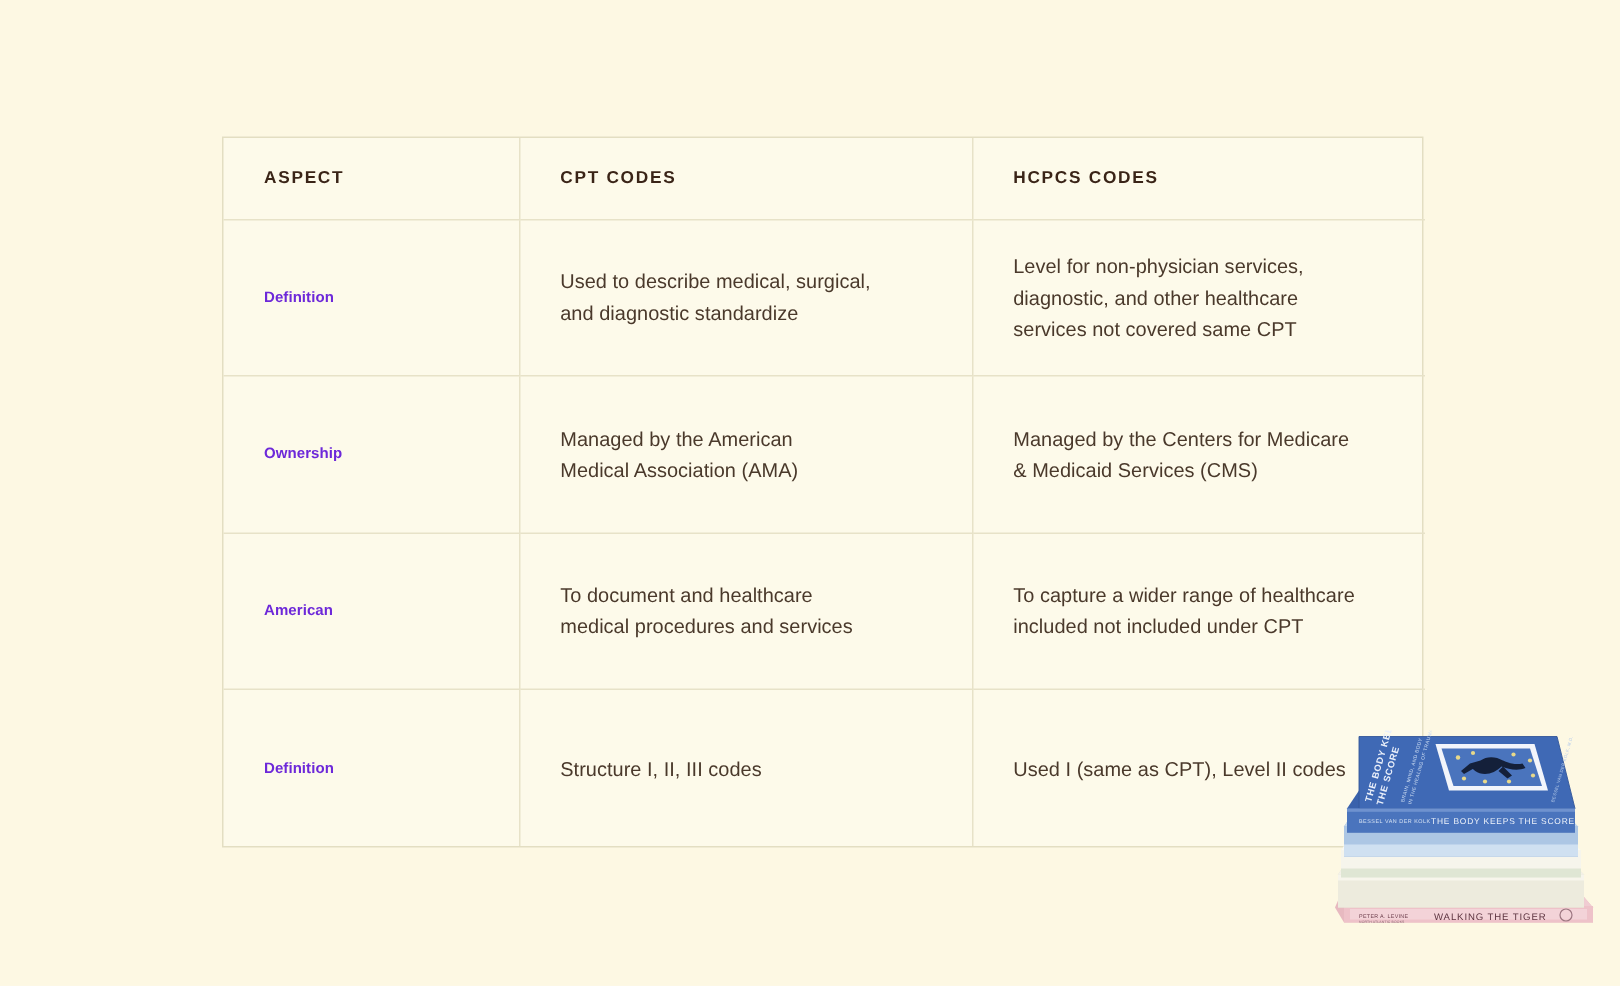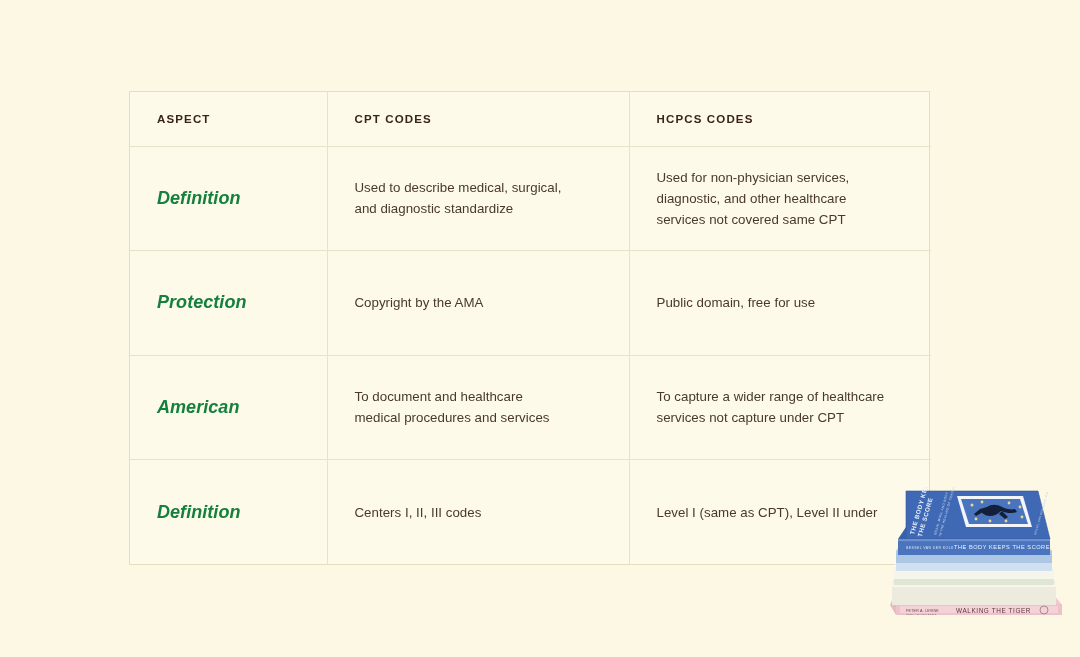--- a/index.html
+++ b/index.html
@@ -20,21 +20,21 @@
     left: 0;
     top: 0;
     width: 1080px;
     height: 657px;
     background: #fdf8e3;
   }
 
   
   #comparison-table {
     position: absolute;
-    left: 129px;
+    left: 148px;
     top: 91px;
     width: 801px;
     height: 474px;
     border: 1px solid #e3dec2;
     border-collapse: collapse;
     background: #fdfaea;
     box-sizing: border-box;
   }
   #comparison-table table {
     width: 100%;
@@ -69,25 +69,24 @@
     font-weight: bold;
     letter-spacing: 1.15px;
     color: #3a2417;
     text-transform: uppercase;
     padding-top: 2px;
   }
 
   tbody tr { height: 84px; }
 
   td.aspect-cell {
-    font-size: 18px;
+    font-size: 10px;
     font-weight: bold;
-    color: #15803d;
+    color: #6d28d9;
     letter-spacing: 0.05px;
-    font-style: italic;
   }
   td.value-cell {
     font-size: 13.3px;
     font-weight: normal;
     color: #4a392b;
     line-height: 21px;
     letter-spacing: 0.02px;
   }
   td.value-cell .line { display: block; white-space: nowrap; }
 
@@ -122,56 +121,58 @@
       </thead>
       <tbody>
 
         <tr>
           <td class="aspect-cell">Definition</td>
           <td class="value-cell">
             <span class="line">Used to describe medical, surgical,</span>
             <span class="line">and diagnostic standardize</span>
           </td>
           <td class="value-cell">
-            <span class="line">Used for non-physician services,</span>
+            <span class="line">Level for non-physician services,</span>
             <span class="line">diagnostic, and other healthcare</span>
             <span class="line">services not covered same CPT</span>
           </td>
         </tr>
 
-
-        <tr>
-          <td class="aspect-cell">Protection</td>
-          <td class="value-cell">
-            <span class="line">Copyright by the AMA</span>
-          </td>
-          <td class="value-cell">
-            <span class="line">Public domain, free for use</span>
-          </td>
-        </tr>
+        <tr>
+          <td class="aspect-cell">Ownership</td>
+          <td class="value-cell">
+            <span class="line">Managed by the American</span>
+            <span class="line">Medical Association (AMA)</span>
+          </td>
+          <td class="value-cell">
+            <span class="line">Managed by the Centers for Medicare</span>
+            <span class="line">&amp; Medicaid Services (CMS)</span>
+          </td>
+        </tr>
+
 
         <tr>
           <td class="aspect-cell">American</td>
           <td class="value-cell">
             <span class="line">To document and healthcare</span>
             <span class="line">medical procedures and services</span>
           </td>
           <td class="value-cell">
             <span class="line">To capture a wider range of healthcare</span>
-            <span class="line">services not capture under CPT</span>
+            <span class="line">included not included under CPT</span>
           </td>
         </tr>
 
         <tr>
           <td class="aspect-cell">Definition</td>
           <td class="value-cell">
-            <span class="line">Centers I, II, III codes</span>
-          </td>
-          <td class="value-cell">
-            <span class="line">Level I (same as CPT), Level II under</span>
+            <span class="line">Structure I, II, III codes</span>
+          </td>
+          <td class="value-cell">
+            <span class="line">Used I (same as CPT), Level II codes</span>
           </td>
         </tr>
 
       </tbody>
     </table>
   </div>
 
   <div id="book-stack">
     <svg width="188" height="145" viewBox="0 0 188 145" xmlns="http://www.w3.org/2000/svg">
 

